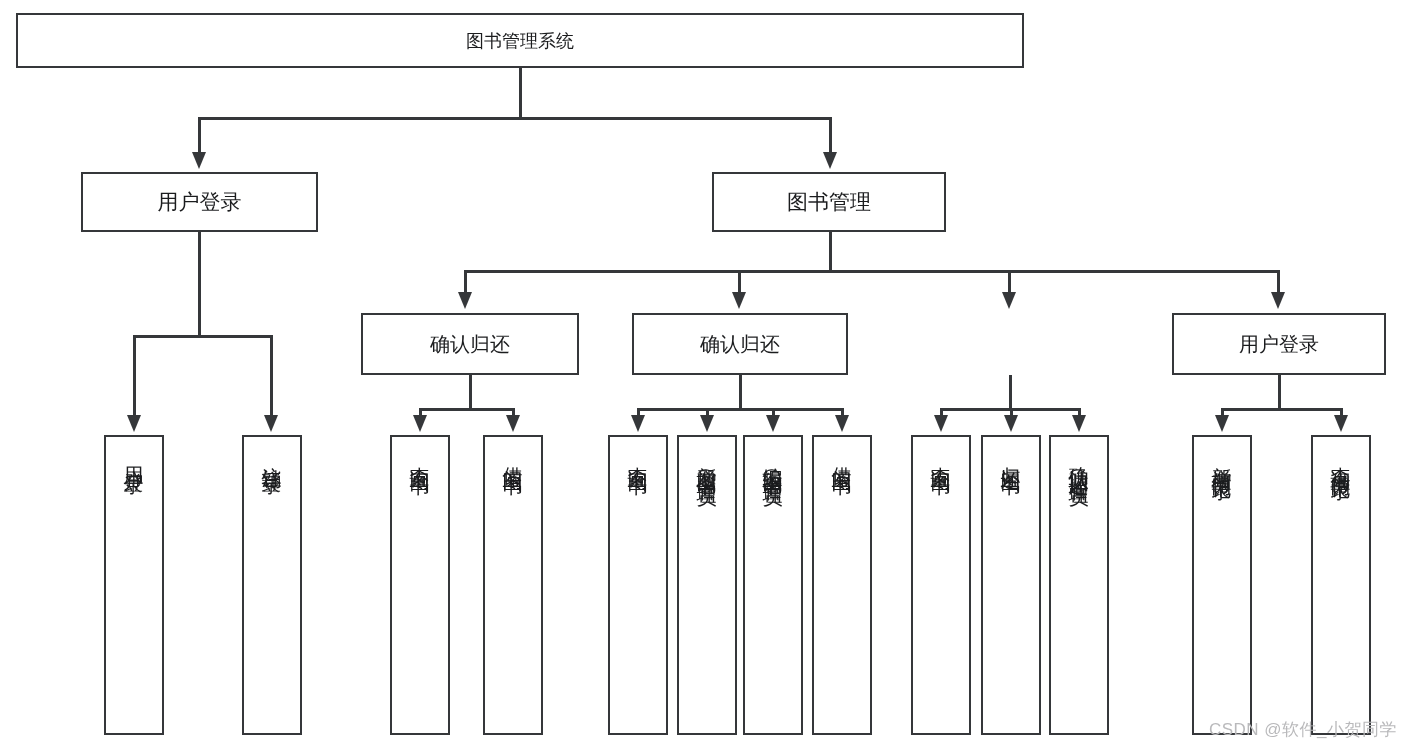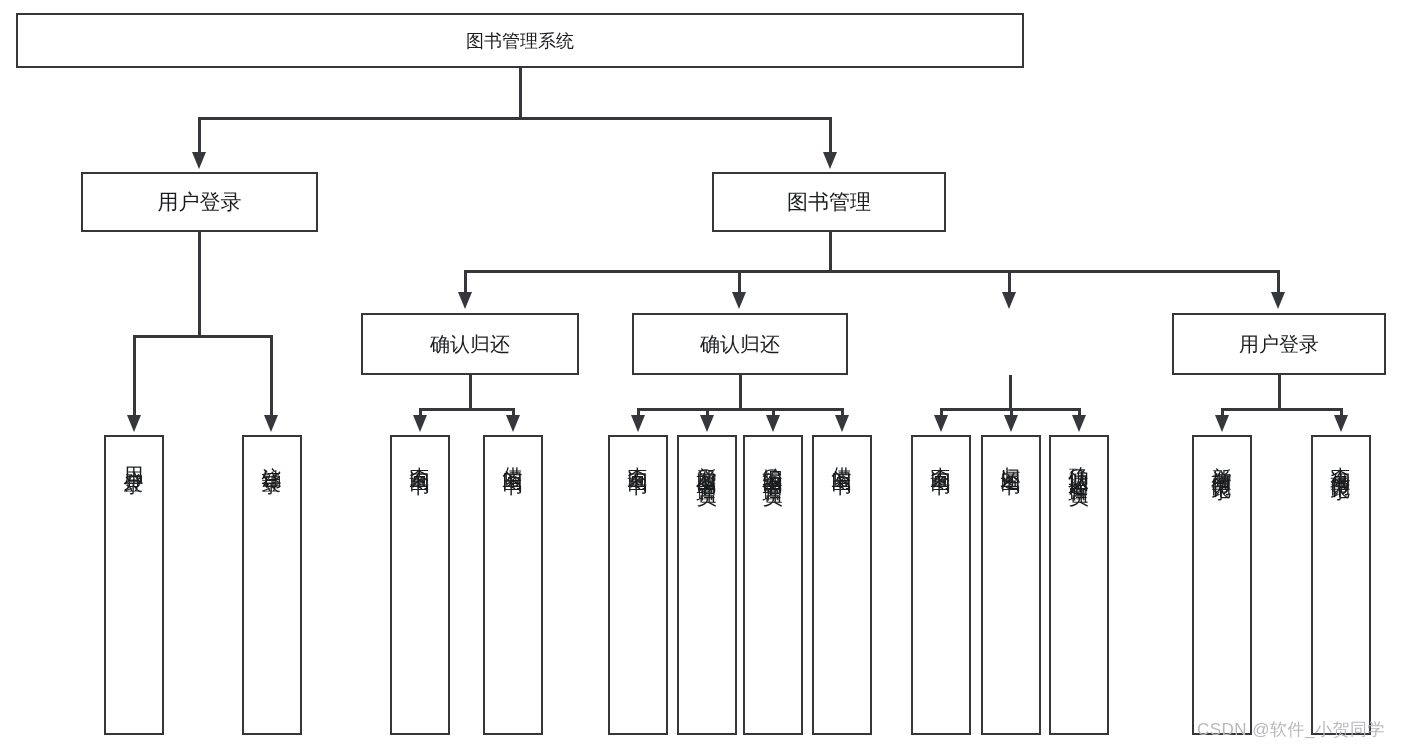--- a/index.html
+++ b/index.html
@@ -62,21 +62,21 @@
     position: absolute;
     width: 0;
     height: 0;
     border-left: 7px solid transparent;
     border-right: 7px solid transparent;
     border-top: 17px solid #35373a;
   }
   
   #watermark {
     position: absolute;
-    right: 20px;
+    right: 8px;
     bottom: 6px;
     font-size: 17px;
     color: #b9b9bb;
     white-space: nowrap;
     letter-spacing: 0.5px;
   }
 </style>
 </head>
 <body>
 

